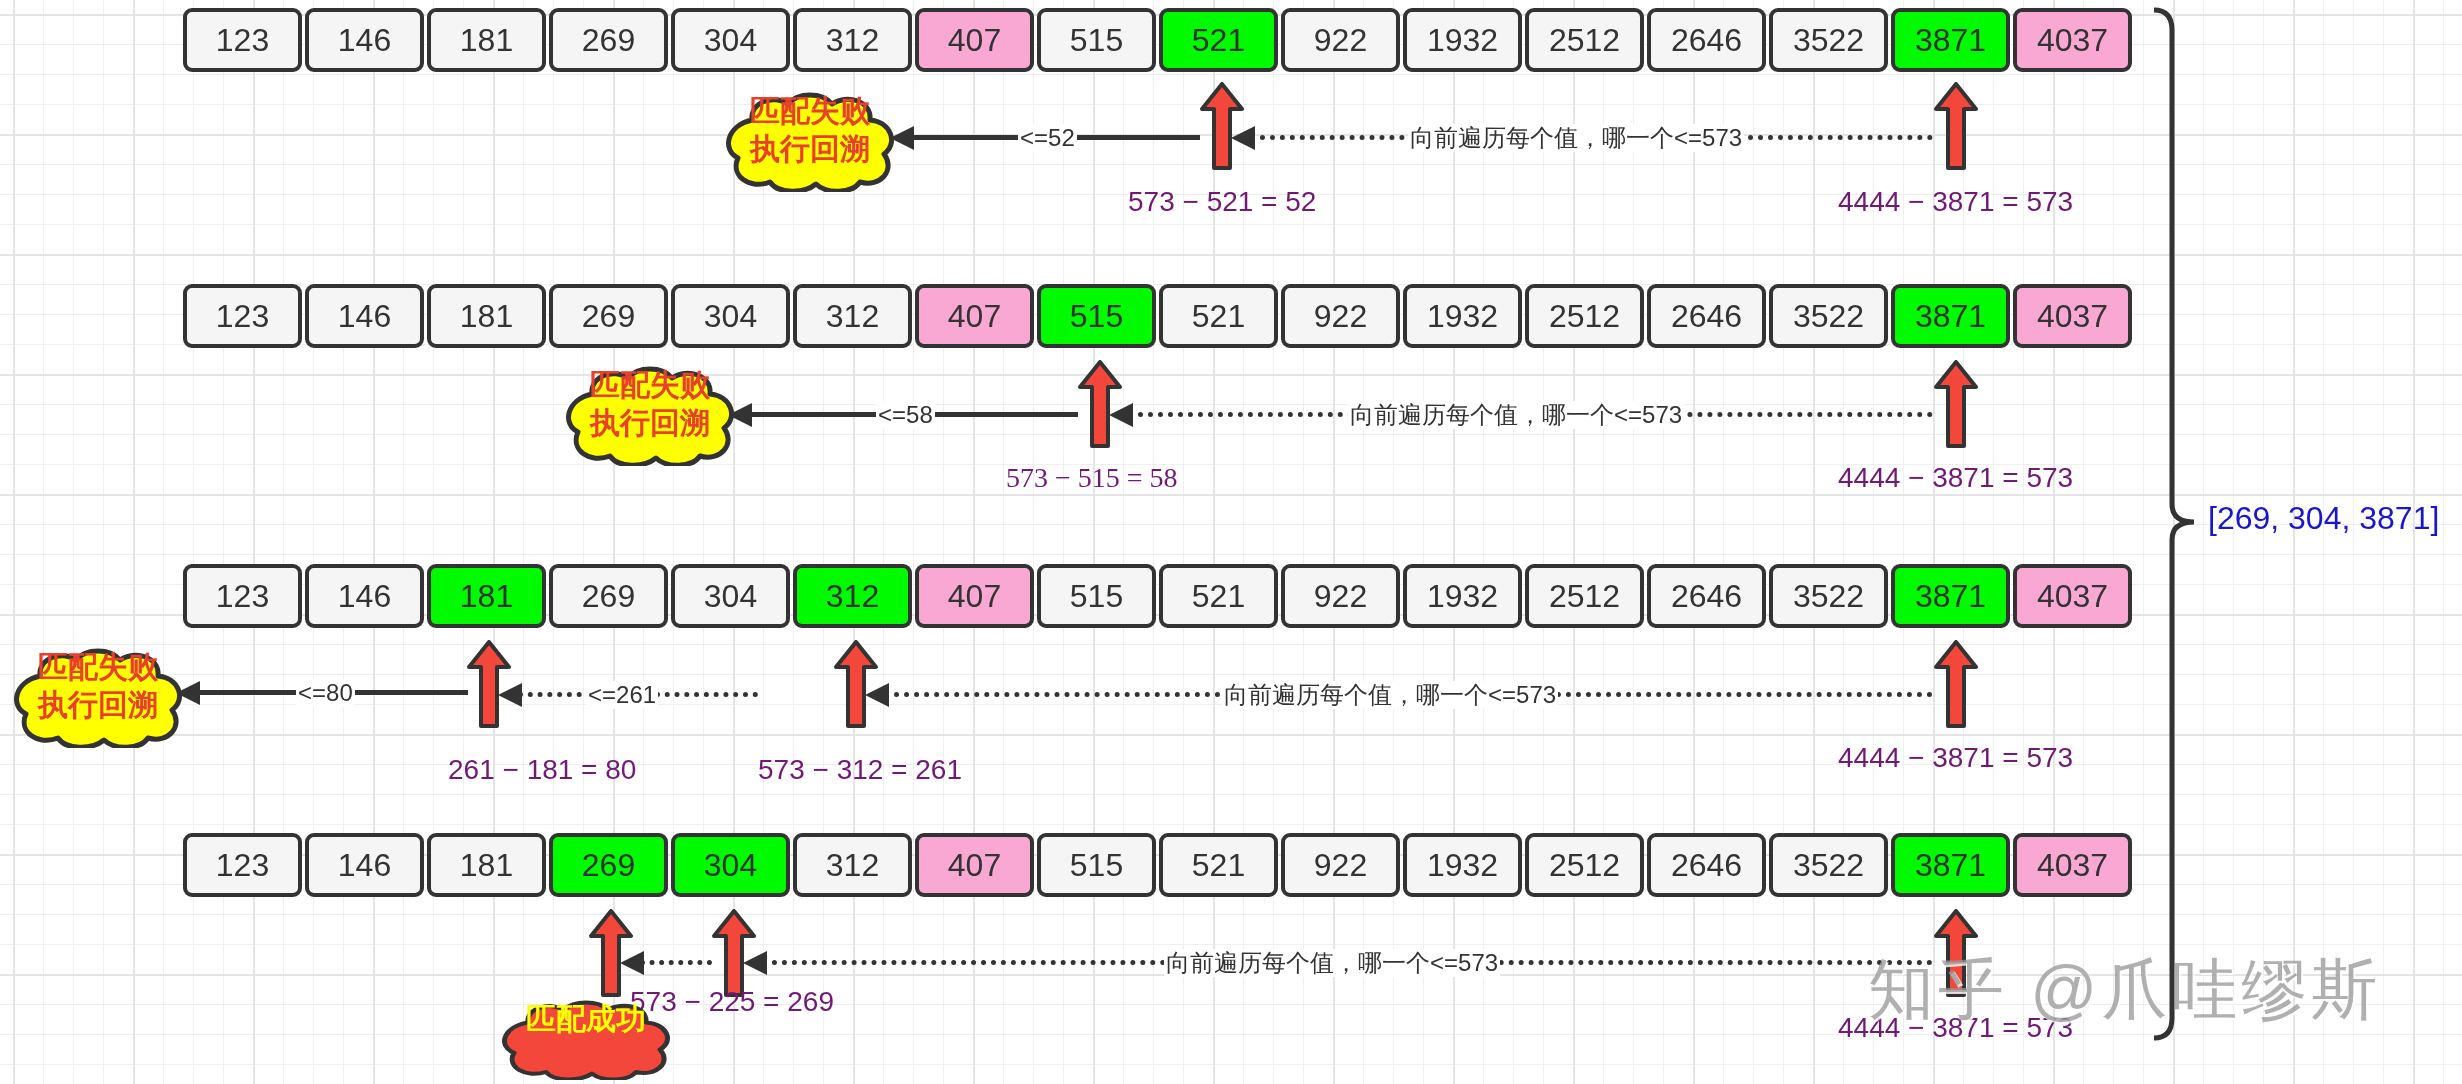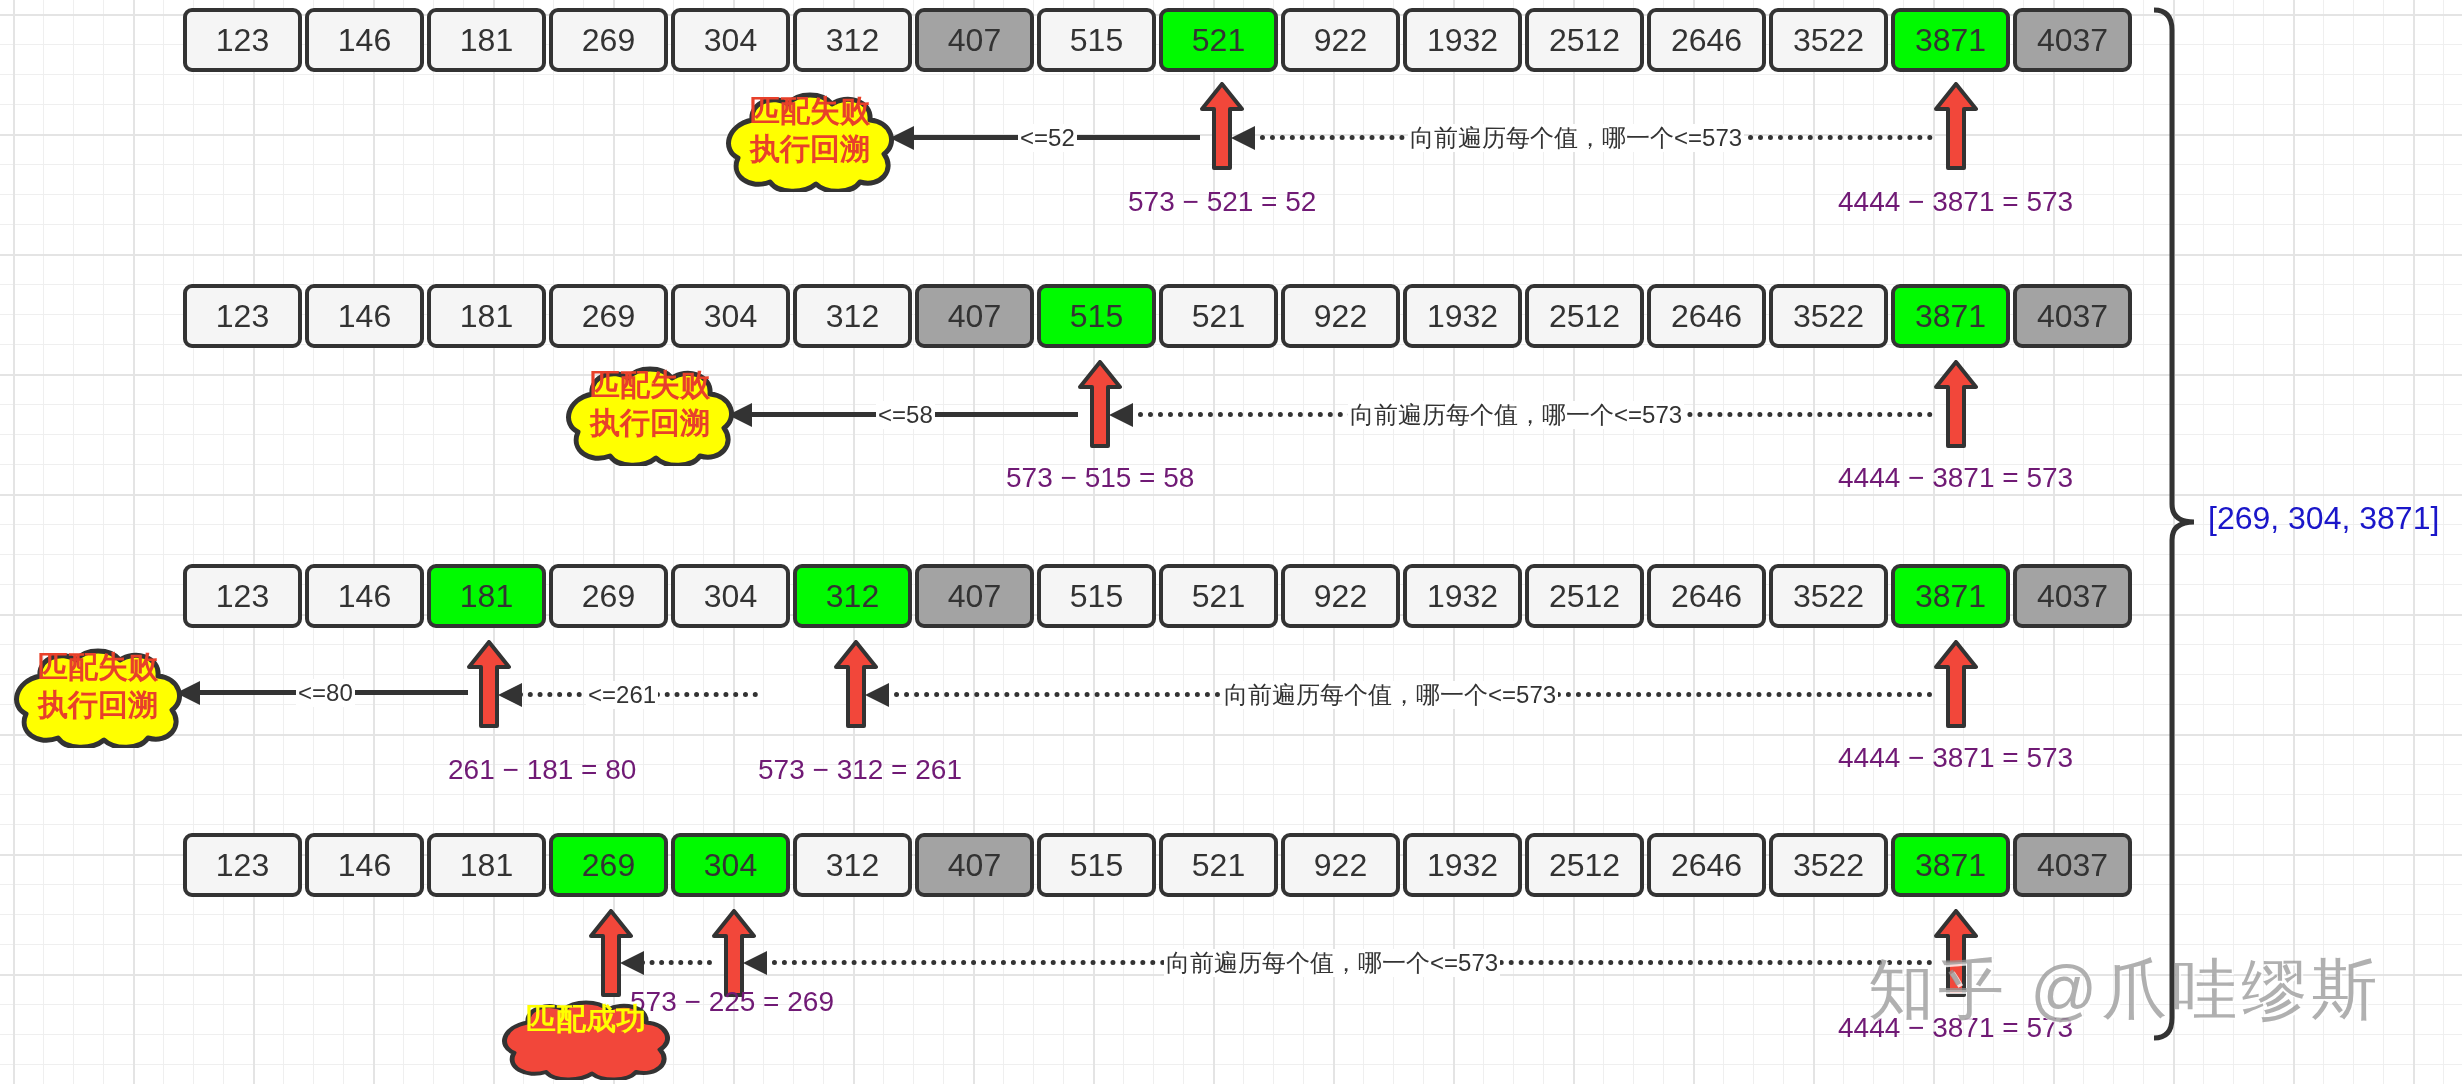--- a/index.html
+++ b/index.html
@@ -16,21 +16,21 @@
     font-family:"Liberation Sans","DejaVu Sans",sans-serif;
     color:#333;
   }
   .row{position:absolute;left:183px;height:68px;display:flex;}
   .cell{
     width:119px;height:64px;margin-right:3px;box-sizing:border-box;
     border:4px solid #333;border-radius:9px;background:#f5f5f5;
     display:flex;align-items:center;justify-content:center;
     font-size:32px;color:#333;
   }
-  .cell.red{background:#a3a3a3;}
+  .cell.red{background:#f9a8d4;}
   .cell.green{background:#00fa00;}
   .arrow{position:absolute;width:46px;height:88px;}
   .hline{position:absolute;height:0;}
   .hline.solid{border-top:5px solid #333;}
   .hline.dotted{border-top:5px dotted #333;}
   .ahead{position:absolute;width:0;height:0;border-top:12px solid transparent;border-bottom:12px solid transparent;border-right:24px solid #333;}
   .lbl{position:absolute;font-size:24px;color:#333;background:#fff;padding:0 2px;white-space:nowrap;line-height:28px;}
   .formula{position:absolute;font-size:28px;color:#701a75;white-space:nowrap;}
   .cloud{position:absolute;}
   .cloud-text{position:absolute;left:0;top:0;width:100%;height:100%;display:flex;flex-direction:column;align-items:center;justify-content:flex-start;font-size:30px;font-weight:bold;line-height:38px;font-family:"DejaVu Sans",sans-serif;}
@@ -126,21 +126,21 @@
 <div class="lbl" style="left:876px;top:401px;">&lt;=58</div>
 <div class="cloud" style="left:562px;top:366px;width:176px;height:100px;">
   <svg width="176" height="100">
       <use href="#cloud-shape" fill="#ffff00"></use>
     </svg>
   <div class="cloud-text" style="color:#e8402a;">
     <span>匹配失败</span>
     <span>执行回溯</span>
   </div>
 </div>
-<div class="formula" style="left:1006px;top:462px;">573 − 515 = 58</div>
+<div class="formula" style="left:1006px;top:462px;font-family:Liberation Serif, serif;">573 − 515 = 58</div>
 <div class="formula" style="left:1838px;top:462px;">4444 − 3871 = 573</div>
 
 <div class="row" style="top:564px;">
   <div class="cell">123</div>
   <div class="cell">146</div>
   <div class="cell green">181</div>
   <div class="cell">269</div>
   <div class="cell">304</div>
   <div class="cell green">312</div>
   <div class="cell red">407</div>

